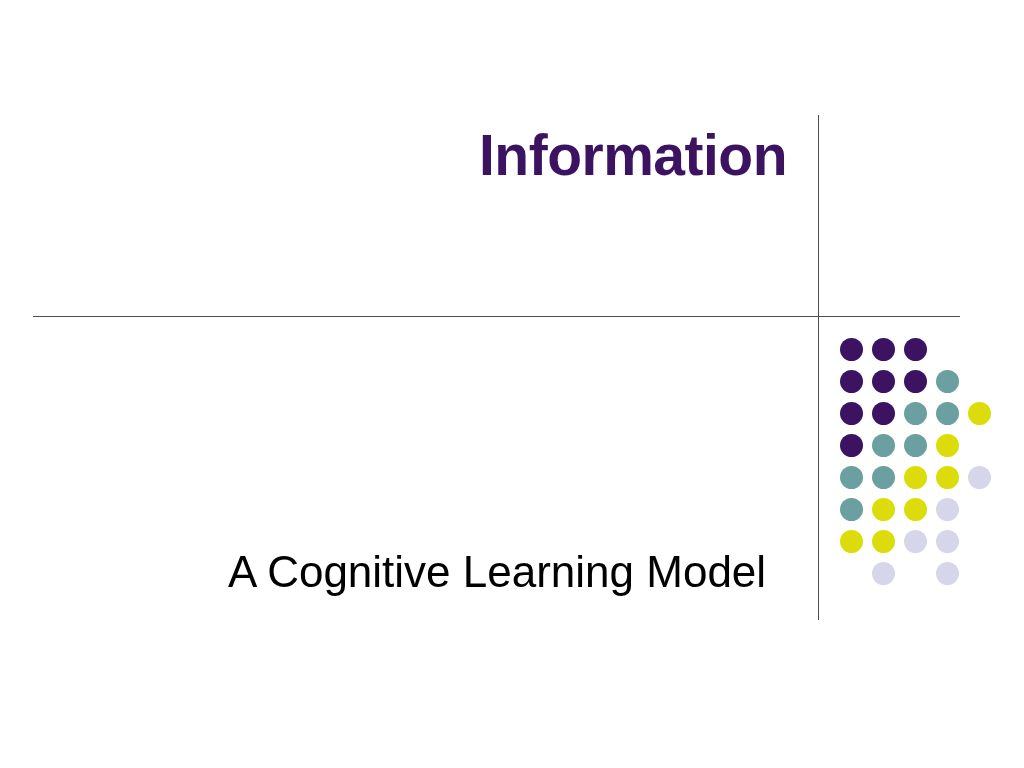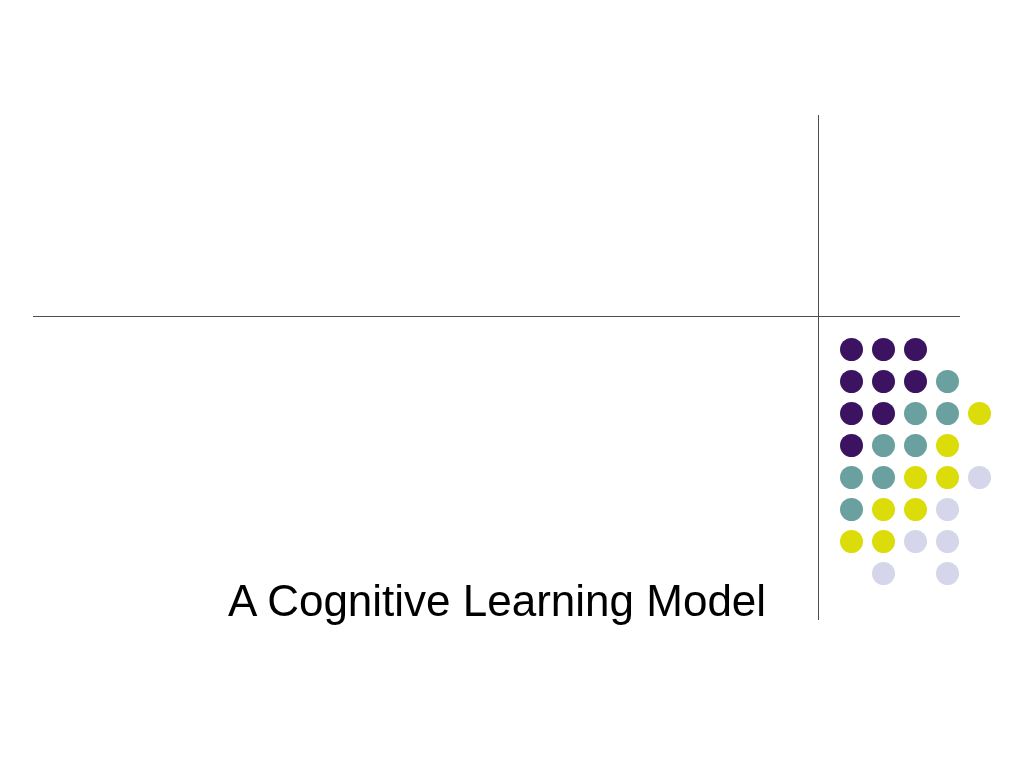--- a/index.html
+++ b/index.html
@@ -56,21 +56,20 @@
     white-space: nowrap;
   }
 
   
   #subtitle-block {
     position: absolute;
     left: 228px;
     top: 546px;
     width: 560px;
     text-align: left;
-    margin-top: 29px;
   }
   #subtitle-block .subtitle-line {
     display: block;
     color: #000000;
     font-weight: normal;
     font-size: 44px;
     line-height: 52px;
     white-space: nowrap;
   }
 
@@ -99,20 +98,21 @@
 </style>
 </head>
 <body style="background: rgb(255, 255, 255);">
 
 <div id="slide">
 
   <div class="rule-h" style="background: rgb(77, 77, 77);"></div>
   <div class="rule-v" style="background: rgb(77, 77, 77);"></div>
 
   <div id="title-block">
+    <span class="title-line" style="color: rgb(60, 19, 97);">Information</span>
   </div>
 
   <div id="subtitle-block">
     <span class="subtitle-line" style="color: rgb(0, 0, 0);">A Cognitive Learning Model</span>
   </div>
 
   <div id="dot-motif">
       <div class="dot-row" style="height: 32px;">
         <span class="dot" style="left: 0px; width: 23px; height: 23px; background: rgb(60, 19, 97);"></span>
         <span class="dot" style="left: 32px; width: 23px; height: 23px; background: rgb(60, 19, 97);"></span>

